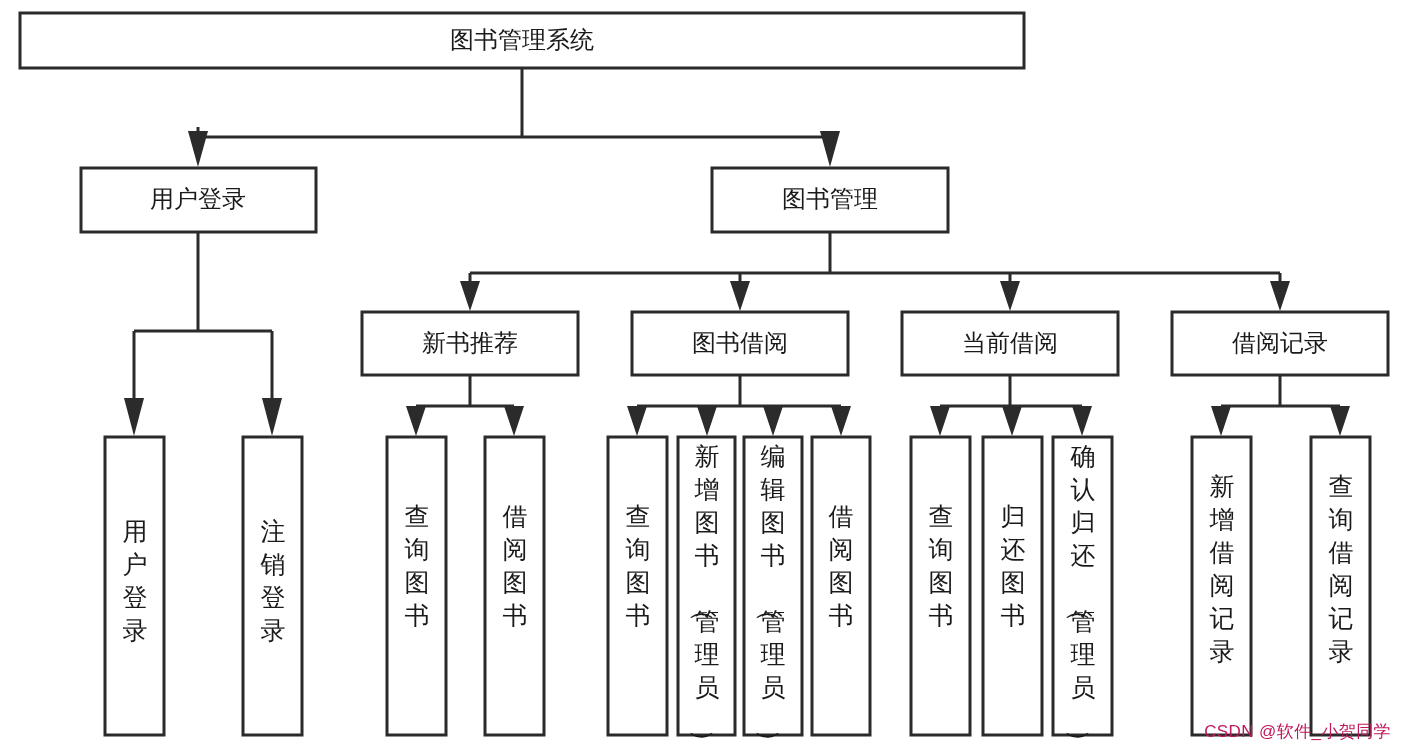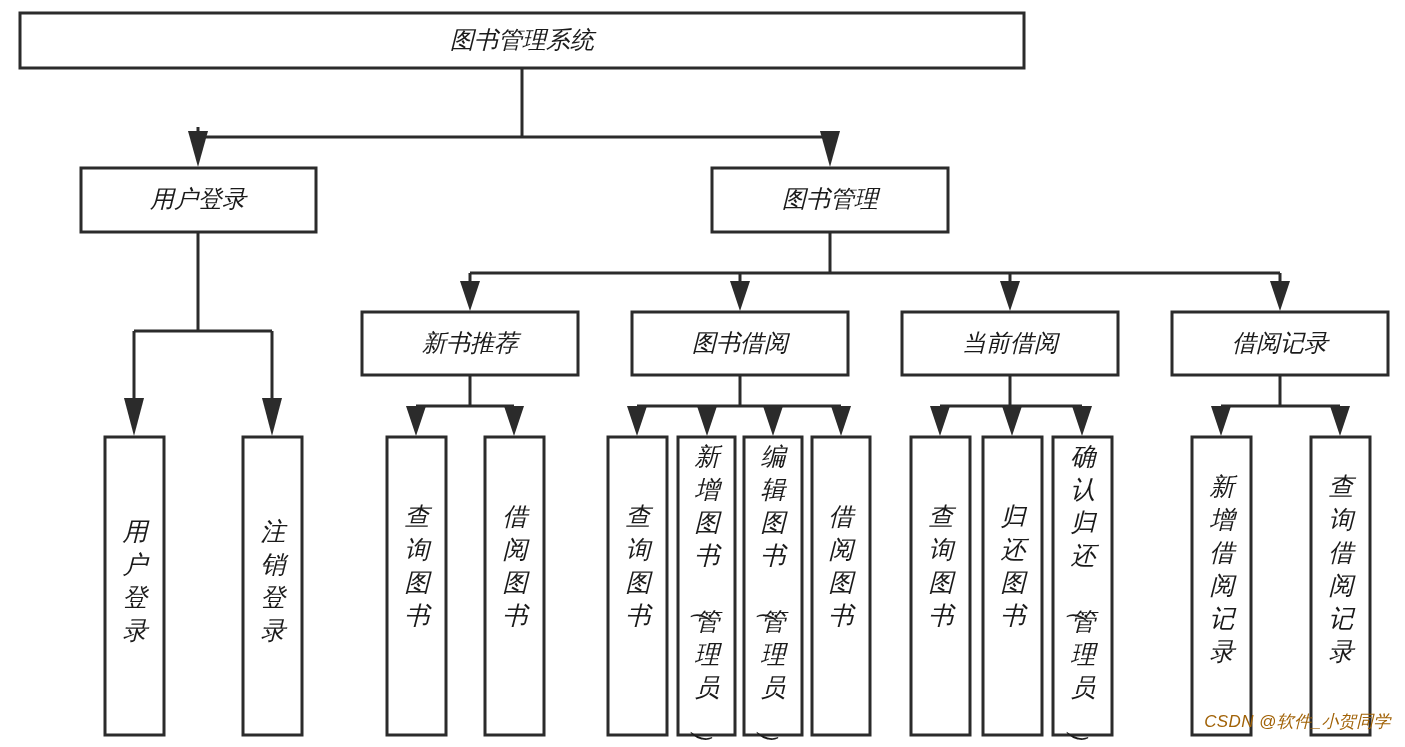--- a/index.html
+++ b/index.html
@@ -10,21 +10,20 @@
   }
   body {
     font-family: "Liberation Sans", "DejaVu Sans", sans-serif;
   }
   #diagram-root {
     position: relative;
     width: 1405px;
     height: 747px;
     background: #ffffff;
     overflow: hidden;
-    font-style: italic;
   }
   svg#flow-svg {
     position: absolute;
     left: 0;
     top: 0;
     width: 1405px;
     height: 747px;
     display: block;
   }
   .node-rect {
@@ -51,22 +50,22 @@
   }
   .node-label-v {
     fill: #1a1a1a;
     font-family: "Liberation Sans", "DejaVu Sans", sans-serif;
     font-size: 25px;
     text-anchor: middle;
   }
   .watermark {
     position: absolute;
     right: 14px;
-    bottom: 14px;
-    color: #a16207;
+    bottom: 4px;
+    color: #be185d;
     font-size: 17px;
     font-family: "Liberation Sans", "DejaVu Sans", sans-serif;
     letter-spacing: 0.4px;
     white-space: nowrap;
     user-select: none;
   }
 </style>
 </head>
 <body>
 

